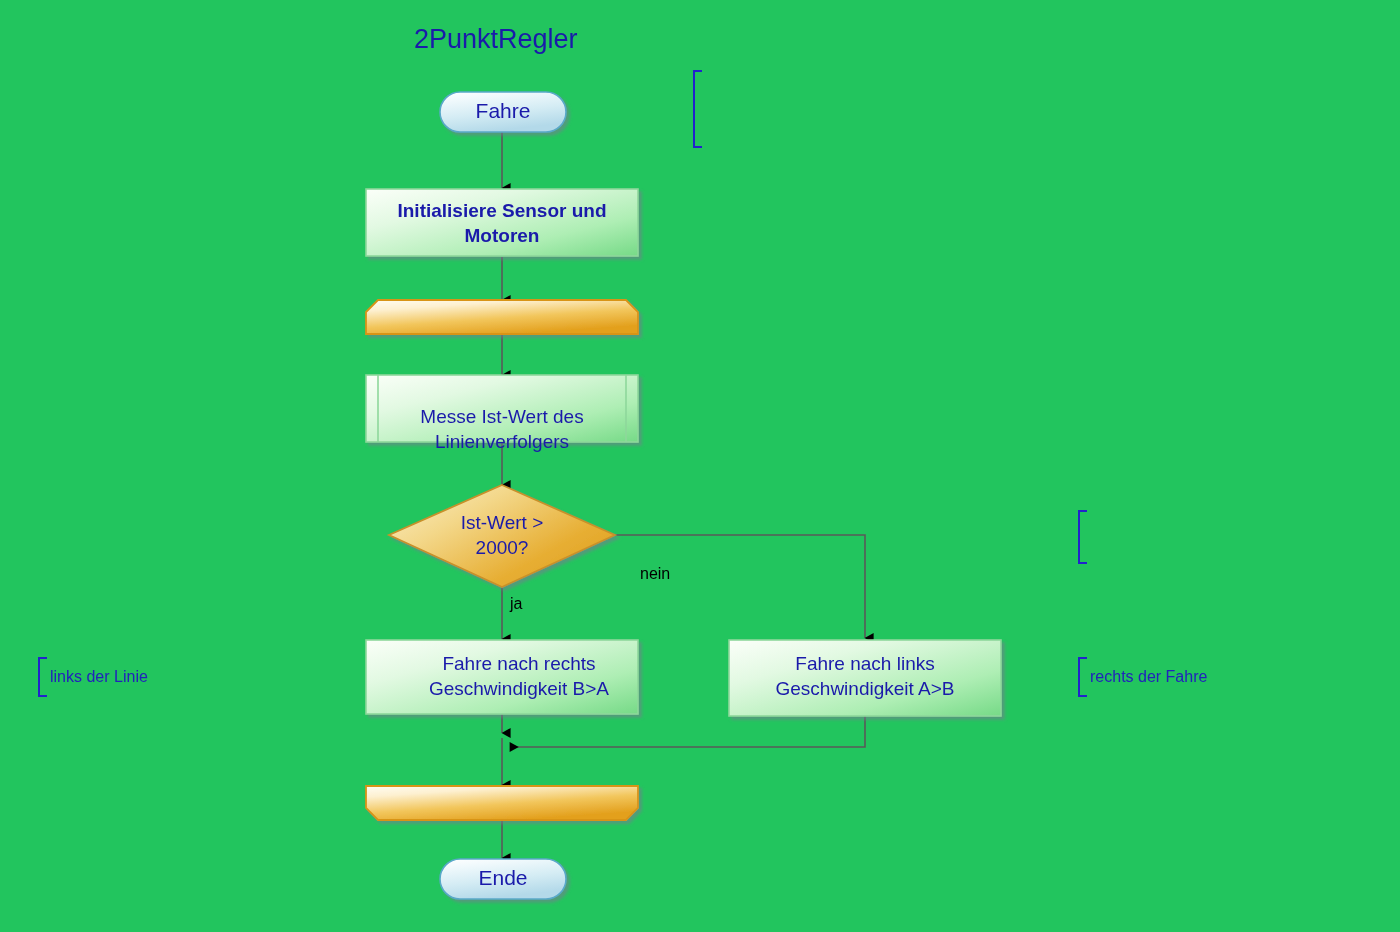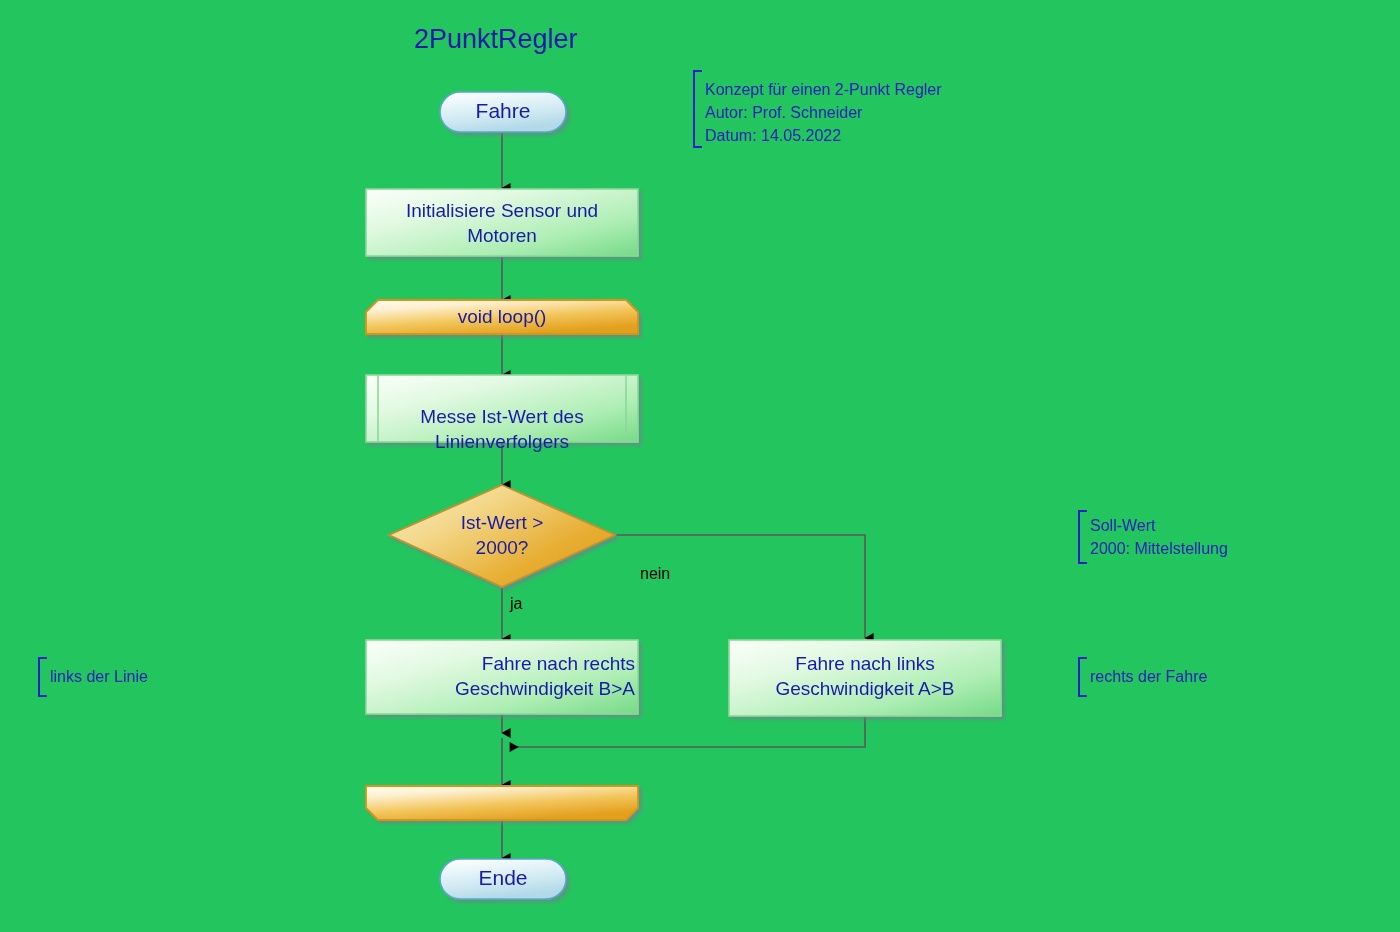--- a/index.html
+++ b/index.html
@@ -161,53 +161,47 @@
 
     <path d="M366,786 L638,786 L638,808 L626,820 L378,820 L366,808 Z" fill="url(#gradLoop)" stroke="#d89419" stroke-width="1.8" filter="url(#shadow)"></path>
 
     <rect x="440" y="859" width="126" height="40" rx="20" ry="20" fill="url(#gradTerminal)" stroke="#59a9c9" stroke-width="1.6" filter="url(#shadow)"></rect>
   </svg>
 
   <div class="diagram-title" style="left:414px; top:24px;">2PunktRegler</div>
 
   <div class="node-label terminal" style="left:440px; top:98px; width:126px;">Fahre</div>
 
-  <div class="node-label" style="left:366px; top:198px; width:272px;">Initialisiere Sensor und
+  <div class="node-label" style="left:366px; top:198px; width:272px;font-weight:bold;">Initialisiere Sensor und
 Motoren</div>
 
-  <div class="node-label" style="left:366px; top:304px; width:272px;">void loop()</div>
 
   <div class="node-label" style="left:378px; top:404px; width:248px;">Messe Ist-Wert des
 Linienverfolgers</div>
 
   <div class="node-label" style="left:402px; top:510px; width:200px;">Ist-Wert &gt;
 2000?</div>
 
-  <div class="node-label" style="left:363px; top:651px; width:272px;text-align:right;">Fahre nach rechts
+  <div class="node-label" style="left:383px; top:651px; width:272px;">Fahre nach rechts
 Geschwindigkeit B&gt;A</div>
 
   <div class="node-label" style="left:729px; top:651px; width:272px;">Fahre nach links
 Geschwindigkeit A&gt;B</div>
 
   <div class="node-label" style="left:366px; top:791px; width:272px;"></div>
 
   <div class="node-label terminal" style="left:440px; top:865px; width:126px;">Ende</div>
 
   <div class="edge-label" style="left:510px; top:595px;">ja</div>
 
   <div class="edge-label" style="left:640px; top:541px;margin-top:24px;">nein</div>
 
   <div class="note-bracket" style="left:693px; top:70px; height:74px;"></div>
-  <div class="note" style="left:695px; top:78px;">Konzept für einen 2-Punkt Regler
-Autor: Prof. Schneider
-Datum: 14.05.2022</div>
 
   <div class="note-bracket" style="left:1078px; top:510px; height:50px;"></div>
-  <div class="note" style="left:1080px; top:514px;">Soll-Wert
-2000: Mittelstellung</div>
 
   <div class="note-bracket" style="left:38px; top:657px; height:36px;"></div>
   <div class="note" style="left:40px; top:665px;">links der Linie</div>
 
   <div class="note-bracket" style="left:1078px; top:657px; height:36px;"></div>
   <div class="note" style="left:1080px; top:665px;">rechts der Fahre</div>
 
 </div>
 
 </body></html>

